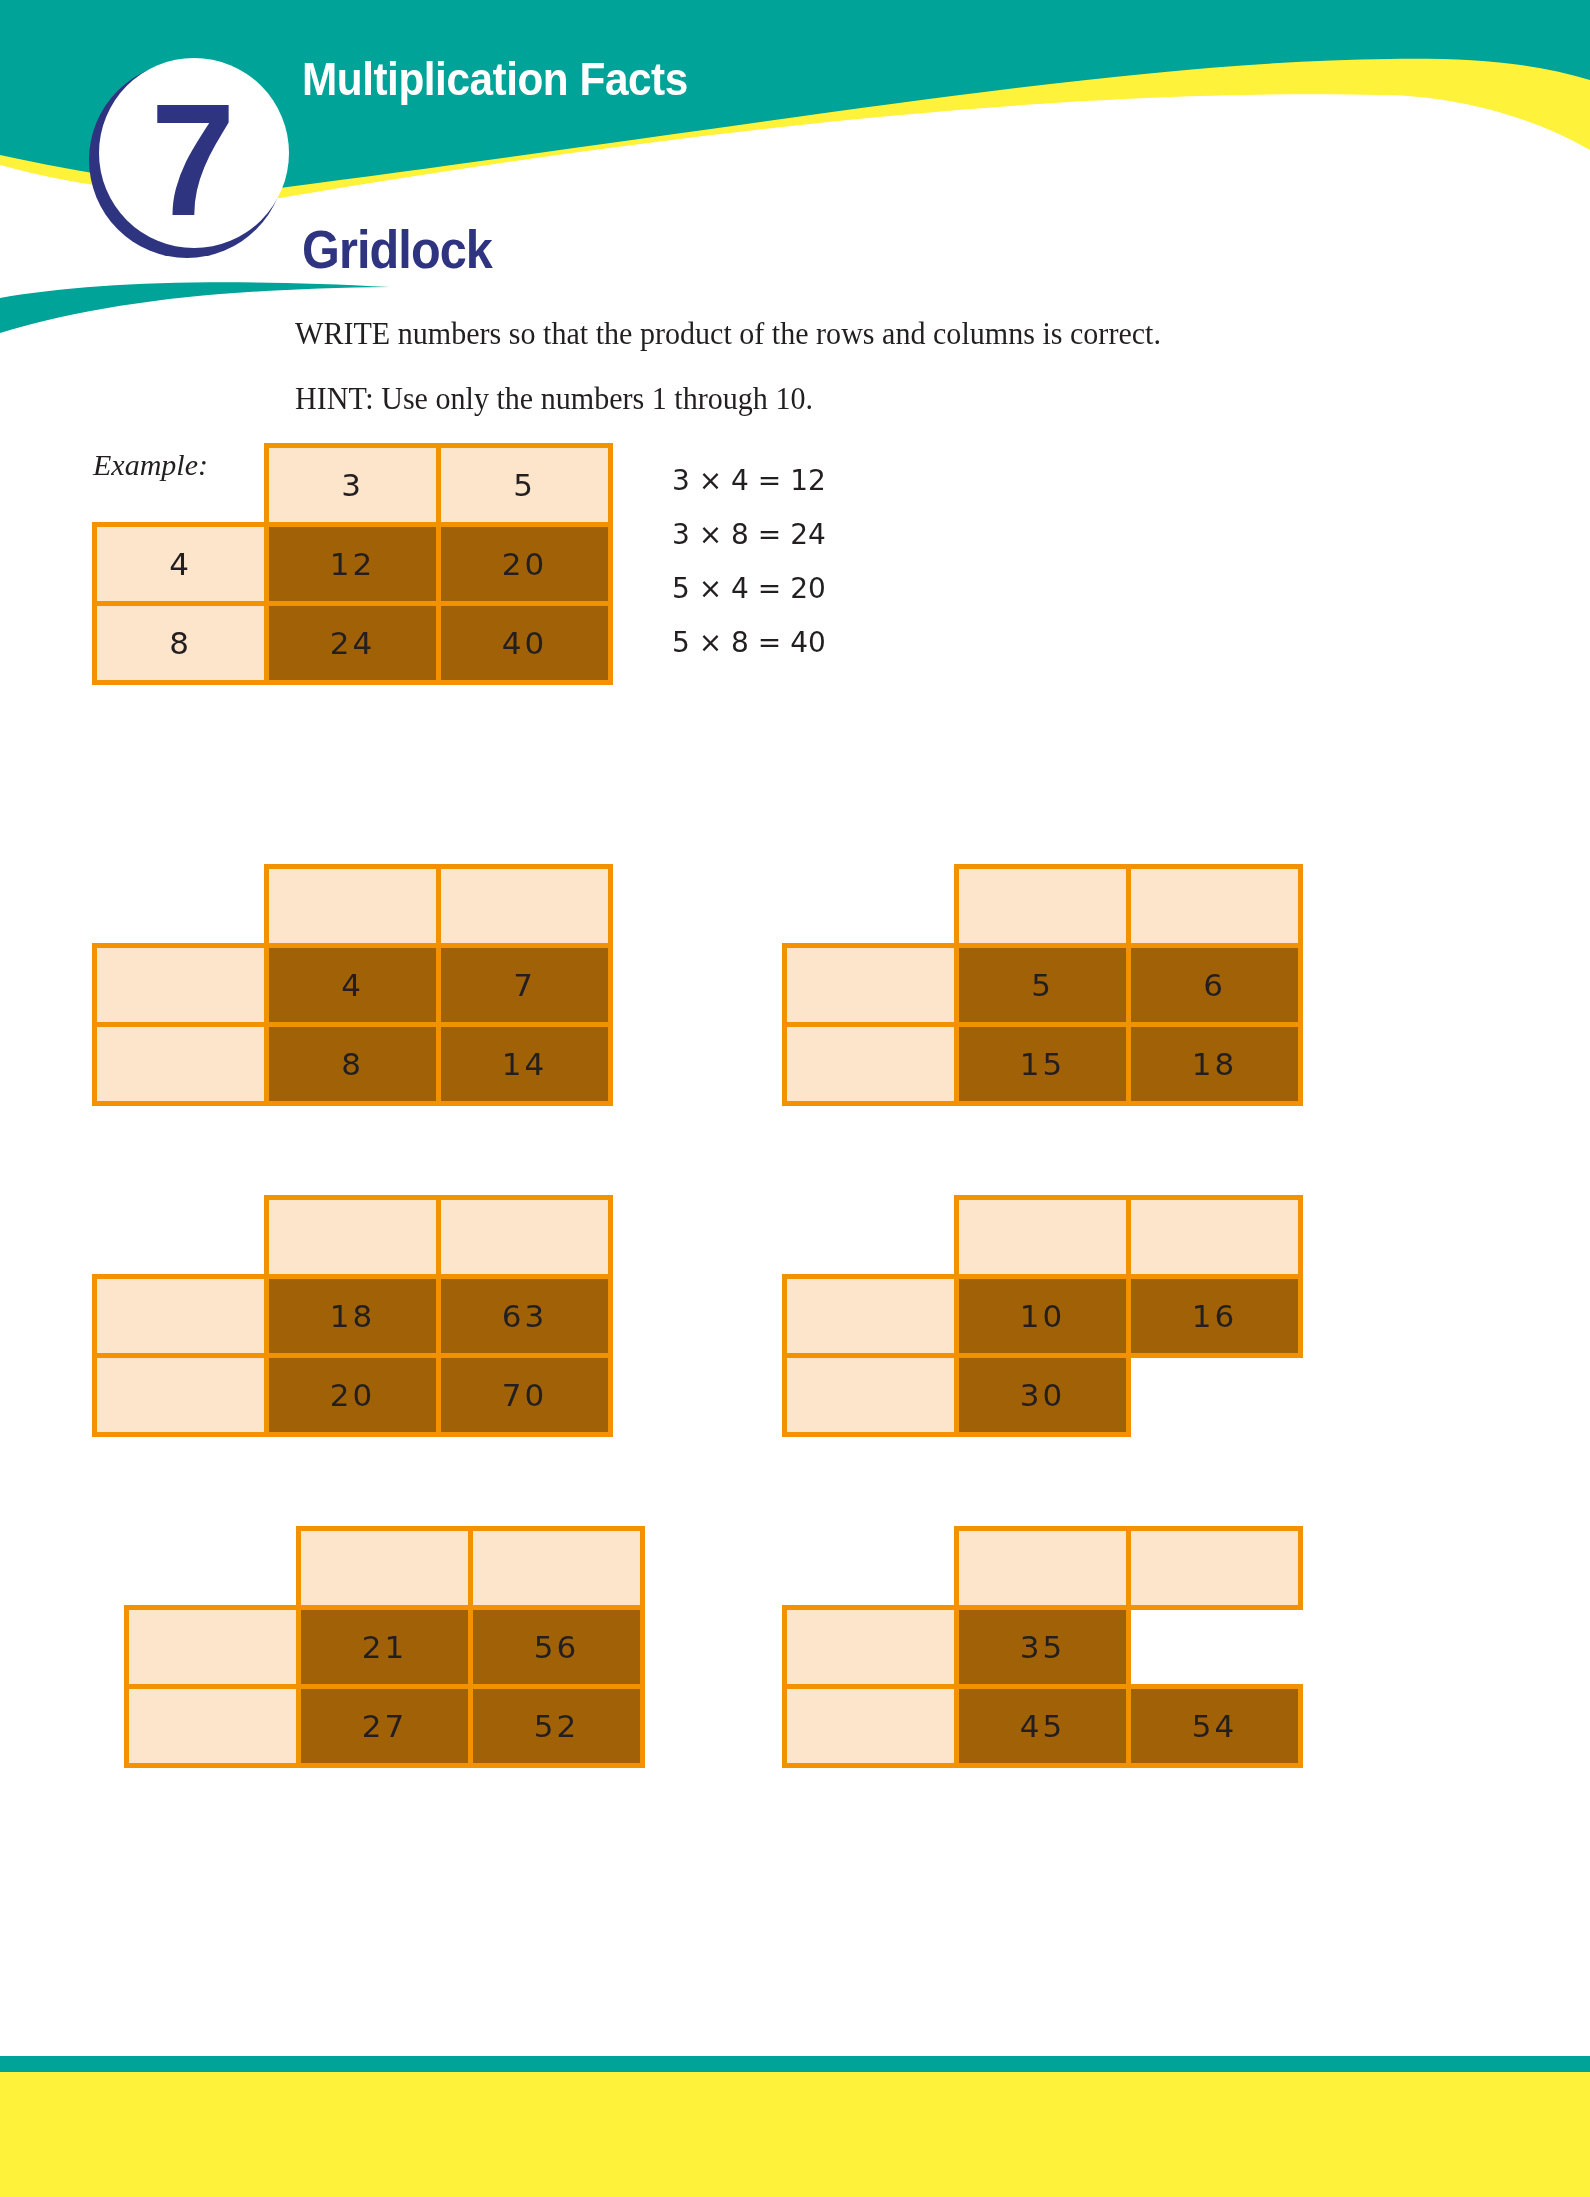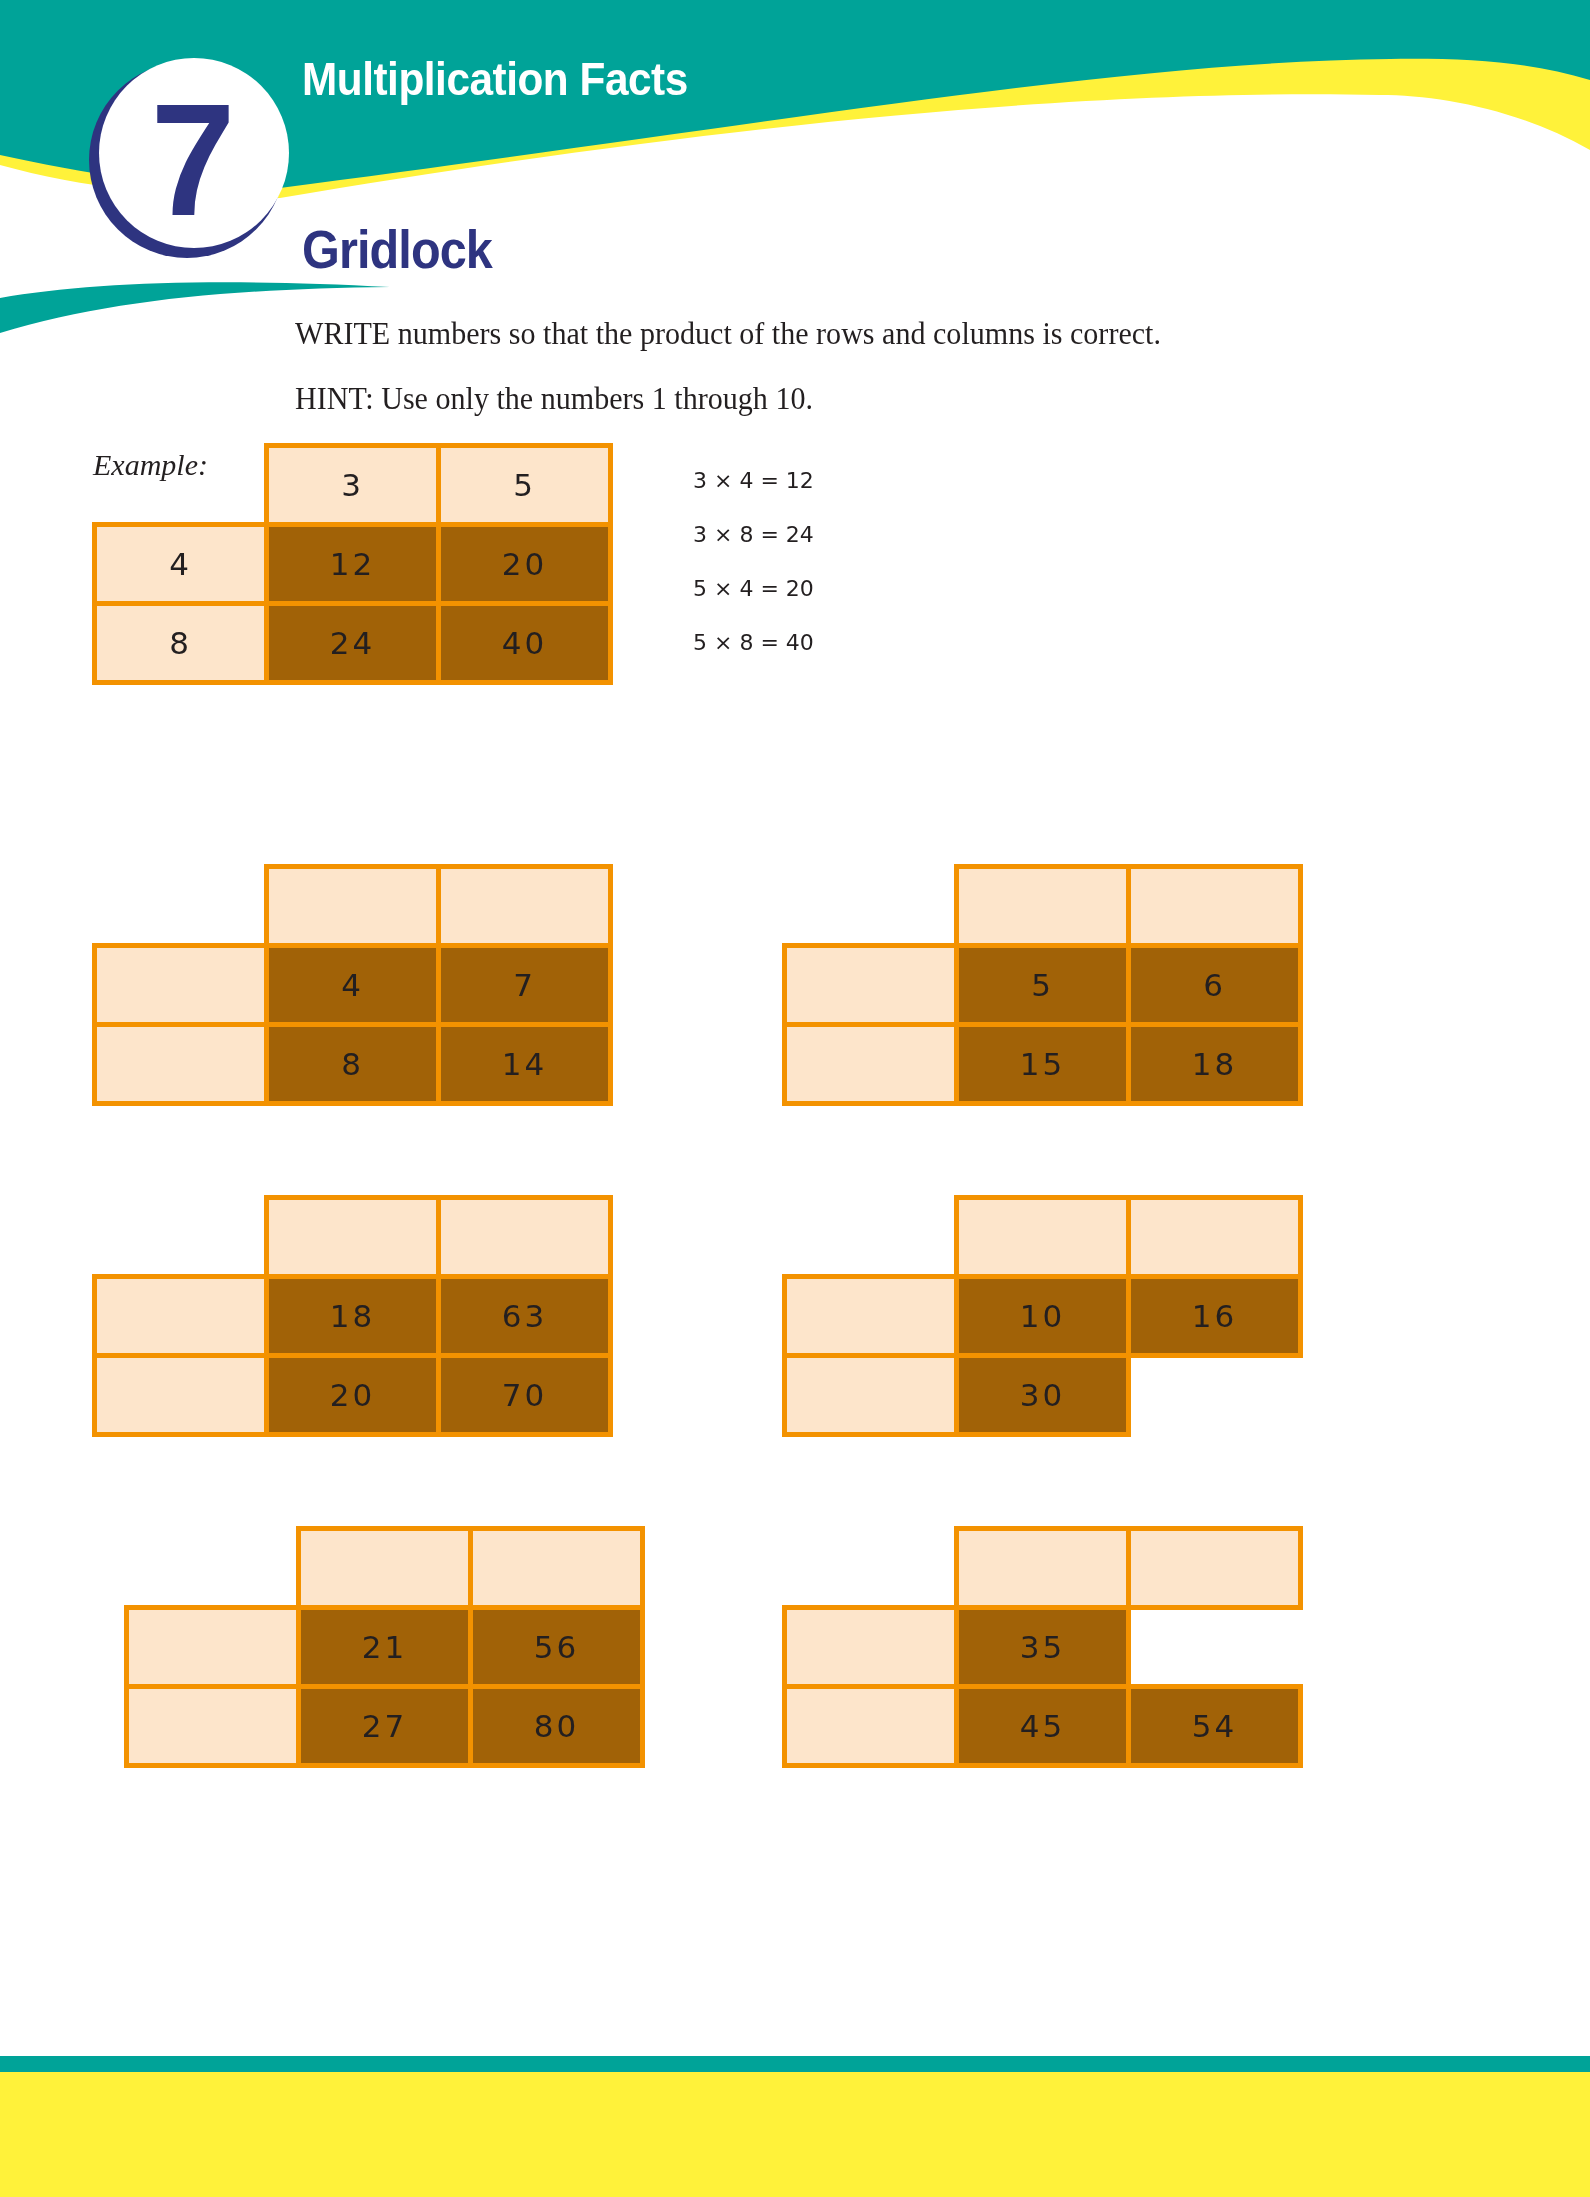--- a/index.html
+++ b/index.html
@@ -10,21 +10,21 @@
   .chapter-num { position: absolute; left: 143px; top: 80px; width: 100px; text-align: center; color: #2E3480; font-family: "Liberation Sans", sans-serif; font-weight: bold; font-size: 160px; line-height: 160px; transform: scaleX(0.95); }
   .instr { position: absolute; left: 295px; font-family: "Liberation Serif", serif; font-size: 31px; color: #231f20; white-space: nowrap; transform: scaleX(0.97); transform-origin: left top; }
   .example-label { position: absolute; left: 93px; top: 448px; font-family: "Liberation Serif", serif; font-style: italic; font-size: 30px; color: #231f20; }
   .grid { position: absolute; width: 522px; height: 242px; }
   .cell { position: absolute; box-sizing: border-box; width: 177px; height: 84px; border: 5px solid #F39200; display: flex; align-items: center; justify-content: center; font-family: "DejaVu Sans", sans-serif; font-size: 31px; color: #231f20; letter-spacing: 3px; background: #ffffff; }
   .cell.given { background: #a16207; }
   .cell.blank { background: #FDE5CB; }
   .cell input { width: 100%; height: 100%; border: none; background: transparent; text-align: center; font-family: "DejaVu Sans", sans-serif; font-size: 31px; color: #231f20; outline: none; padding: 0; letter-spacing: 3px; }
   .c0 { left: 0; } .c1 { left: 172px; } .c2 { left: 344px; }
   .r0 { top: 0; } .r1 { top: 79px; } .r2 { top: 158px; }
-  .equations { position: absolute; left: 693px; top: 466px; font-family: "DejaVu Sans", sans-serif; font-size: 22px; color: #231f20; }
+  .equations { position: absolute; left: 672px; top: 466px; font-family: "DejaVu Sans", sans-serif; font-size: 28px; color: #231f20; }
   .equations div { height: 54px; line-height: 30px; white-space: nowrap; }
   .footer-teal { position: absolute; left: 0; top: 2056px; width: 1590px; height: 16px; background: #00A398; }
   .footer-yellow { position: absolute; left: 0; top: 2072px; width: 1590px; height: 125px; background: #FFF23A; }
 </style>
 </head>
 <body>
 
 <svg id="header-art" width="1590" height="350" viewBox="0 0 1590 350" xmlns="http://www.w3.org/2000/svg">
 
   <path d="M0,0 L1590,0 L1590,150 C1520,110 1440,95 1380,95 C1150,90 800,110 280,198 C200,200 90,190 0,165 Z" fill="#FFF23A"></path>
@@ -147,21 +147,21 @@
     </div>
   <div class="cell blank c0 r1">
       <input type="text" style="">
     </div>
   <div class="cell given c1 r1">21</div>
   <div class="cell given c2 r1">56</div>
   <div class="cell blank c0 r2">
       <input type="text" style="">
     </div>
   <div class="cell given c1 r2">27</div>
-  <div class="cell given c2 r2">80</div>
+  <div class="cell given c2 r2">52</div>
 </div>
 
 <div class="grid" style="left:782px; top:1526px;">
   <div class="cell blank c1 r0">
       <input type="text" style="">
     </div>
   <div class="cell blank c2 r0">
       <input type="text" style="">
     </div>
   <div class="cell blank c0 r1">

